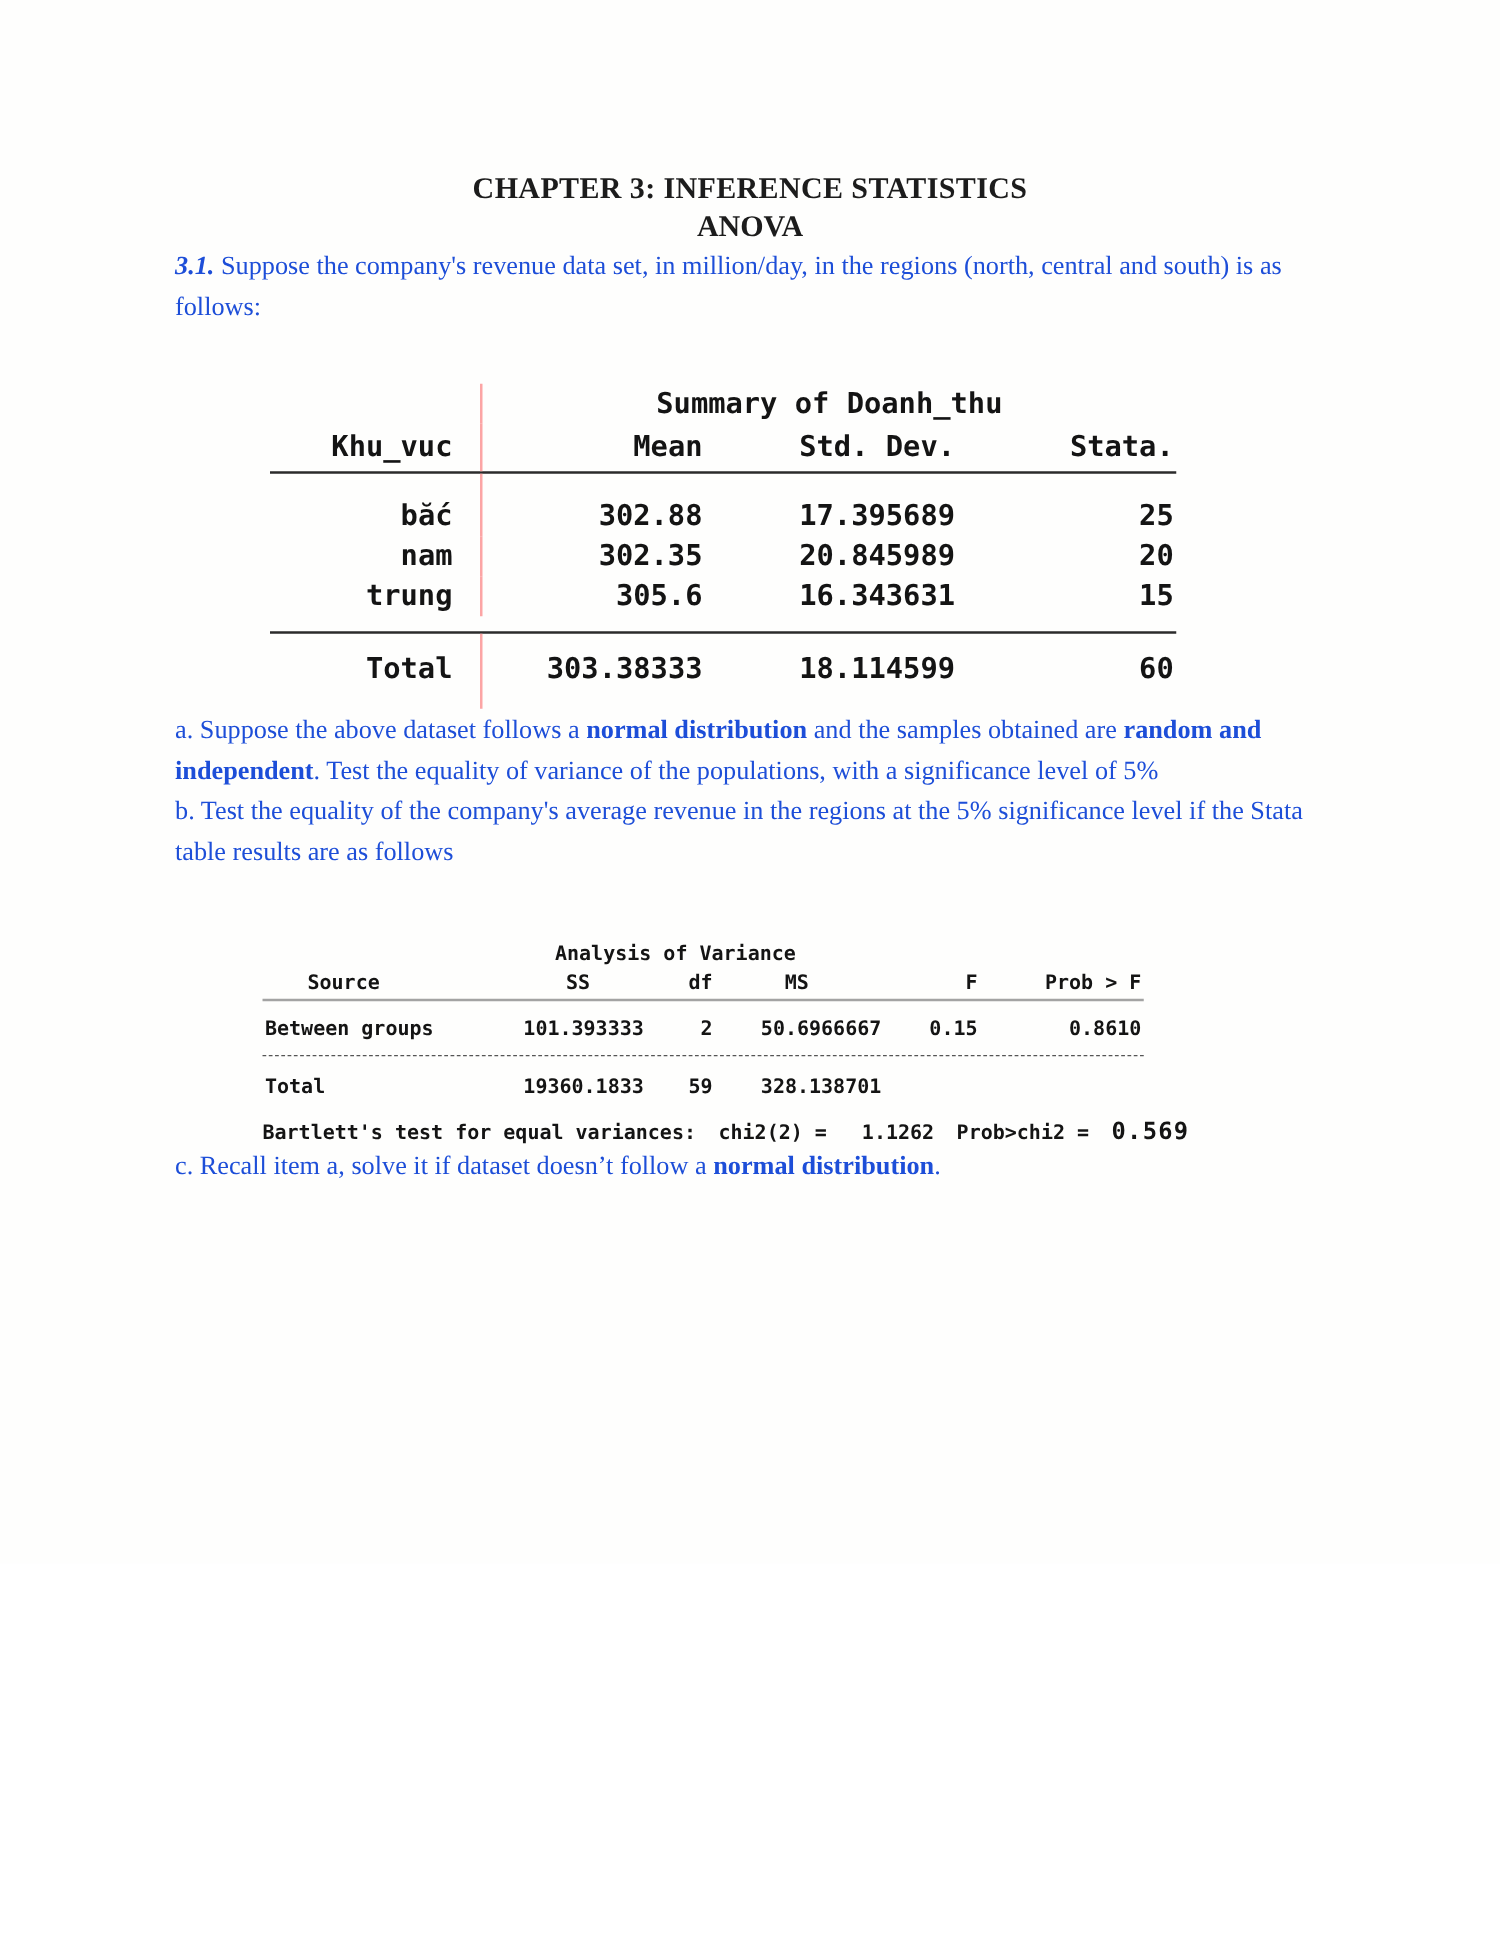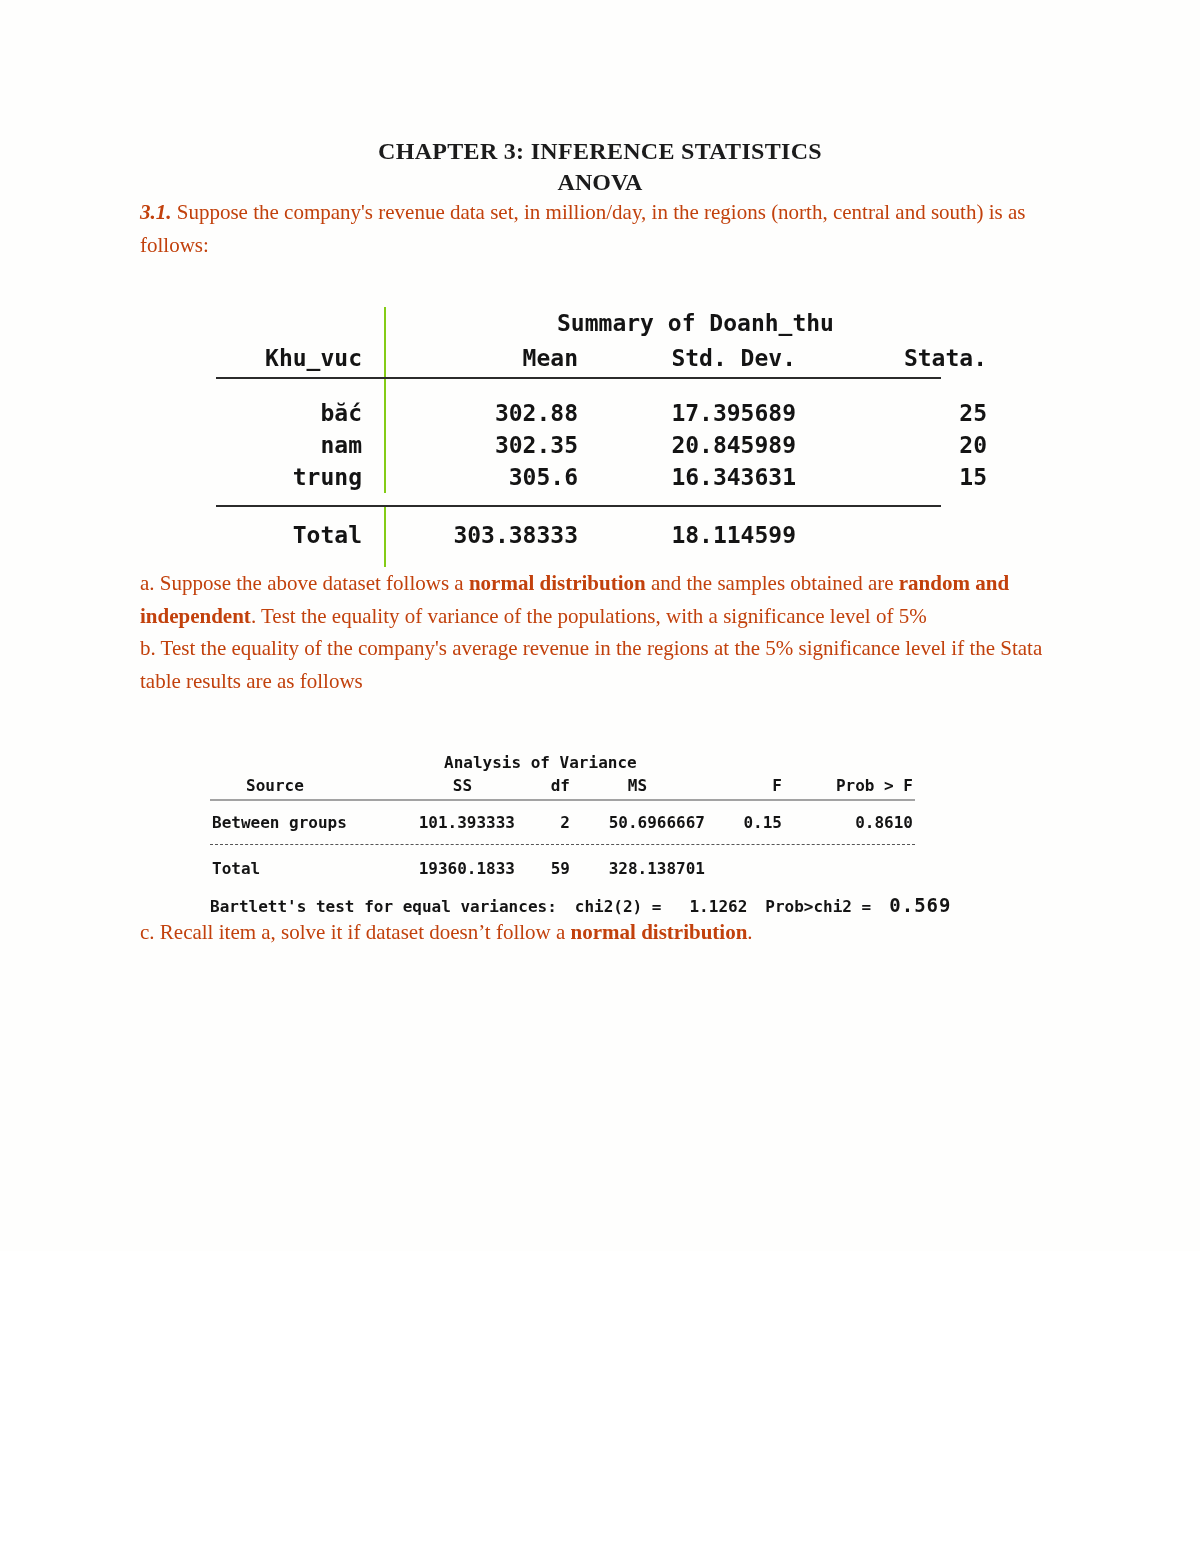--- a/index.html
+++ b/index.html
@@ -29,21 +29,21 @@
   .doc-subtitle {
     text-align: center;
     font-size: 24px;
     font-weight: bold;
     margin: 4px 0 0 0;
   }
   p.body-text {
     font-size: 21px;
     line-height: 1.55;
     margin: 0;
-    color: #c2410c;
+    color: #1d4ed8;
   }
   .p-intro   { margin-top: 6px; }
   .p-item-a  { margin-top: 48px; }
   .p-item-b  { margin-top: 28px; }
   .p-item-c  { margin-top: 44px; }
   .p-prob32  { margin-top: 58px; }
   .pnum { font-weight: bold; font-style: italic; }
   .b    { font-weight: bold; }
   .i    { font-style: italic; }
 
@@ -54,25 +54,24 @@
     color: #141414;
   }
   .sum-table {
     width: 725px;
     margin: 46px 0 0 76px;
     font-size: 23px;
   }
   .sum-row {
     display: grid;
     grid-template-columns: 170px 180px 210px 165px;
-    gap: 16px;
   }
   .sum-row > div { line-height: 32px; }
   .sum-row .c1 {
-    border-right: 2px solid #84cc16;
+    border-right: 2px solid #fca5a5;
     text-align: right;
     padding-right: 22px;
   }
   .sum-row .c2 { text-align: right; padding-right: 4px; }
   .sum-row .c3 { text-align: right; padding-right: 12px; }
   .sum-row .c4 { text-align: right; padding-right: 2px; }
   .sum-title-cell {
     grid-column: 2 / 5;
     text-align: center;
     line-height: 40px;
@@ -158,20 +157,21 @@
       <div class="sum-row">
         <div class="c1">trung</div>
         <div class="c2">305.6</div>
         <div class="c3">16.343631</div>
         <div class="c4">15</div>
       </div>
       <div class="sum-row total-row">
         <div class="c1">Total</div>
         <div class="c2">303.38333</div>
         <div class="c3">18.114599</div>
+        <div class="c4">60</div>
       </div>
     </div>
 
     <p class="body-text p-item-a"><span>a. Suppose the above dataset follows a </span><span class="b">normal distribution</span><span> and the samples obtained are </span><span class="b">random and independent</span><span>. Test the equality of variance of the populations, with a significance level of 5%</span></p>
 
     <p class="body-text p-item-b">b. Test the equality of the company's average revenue in the regions at the 5% significance level if the Stata table results are as follows</p>
 
     <div class="stata anova-table">
       <div class="an-row">
         <div class="a1"></div>

